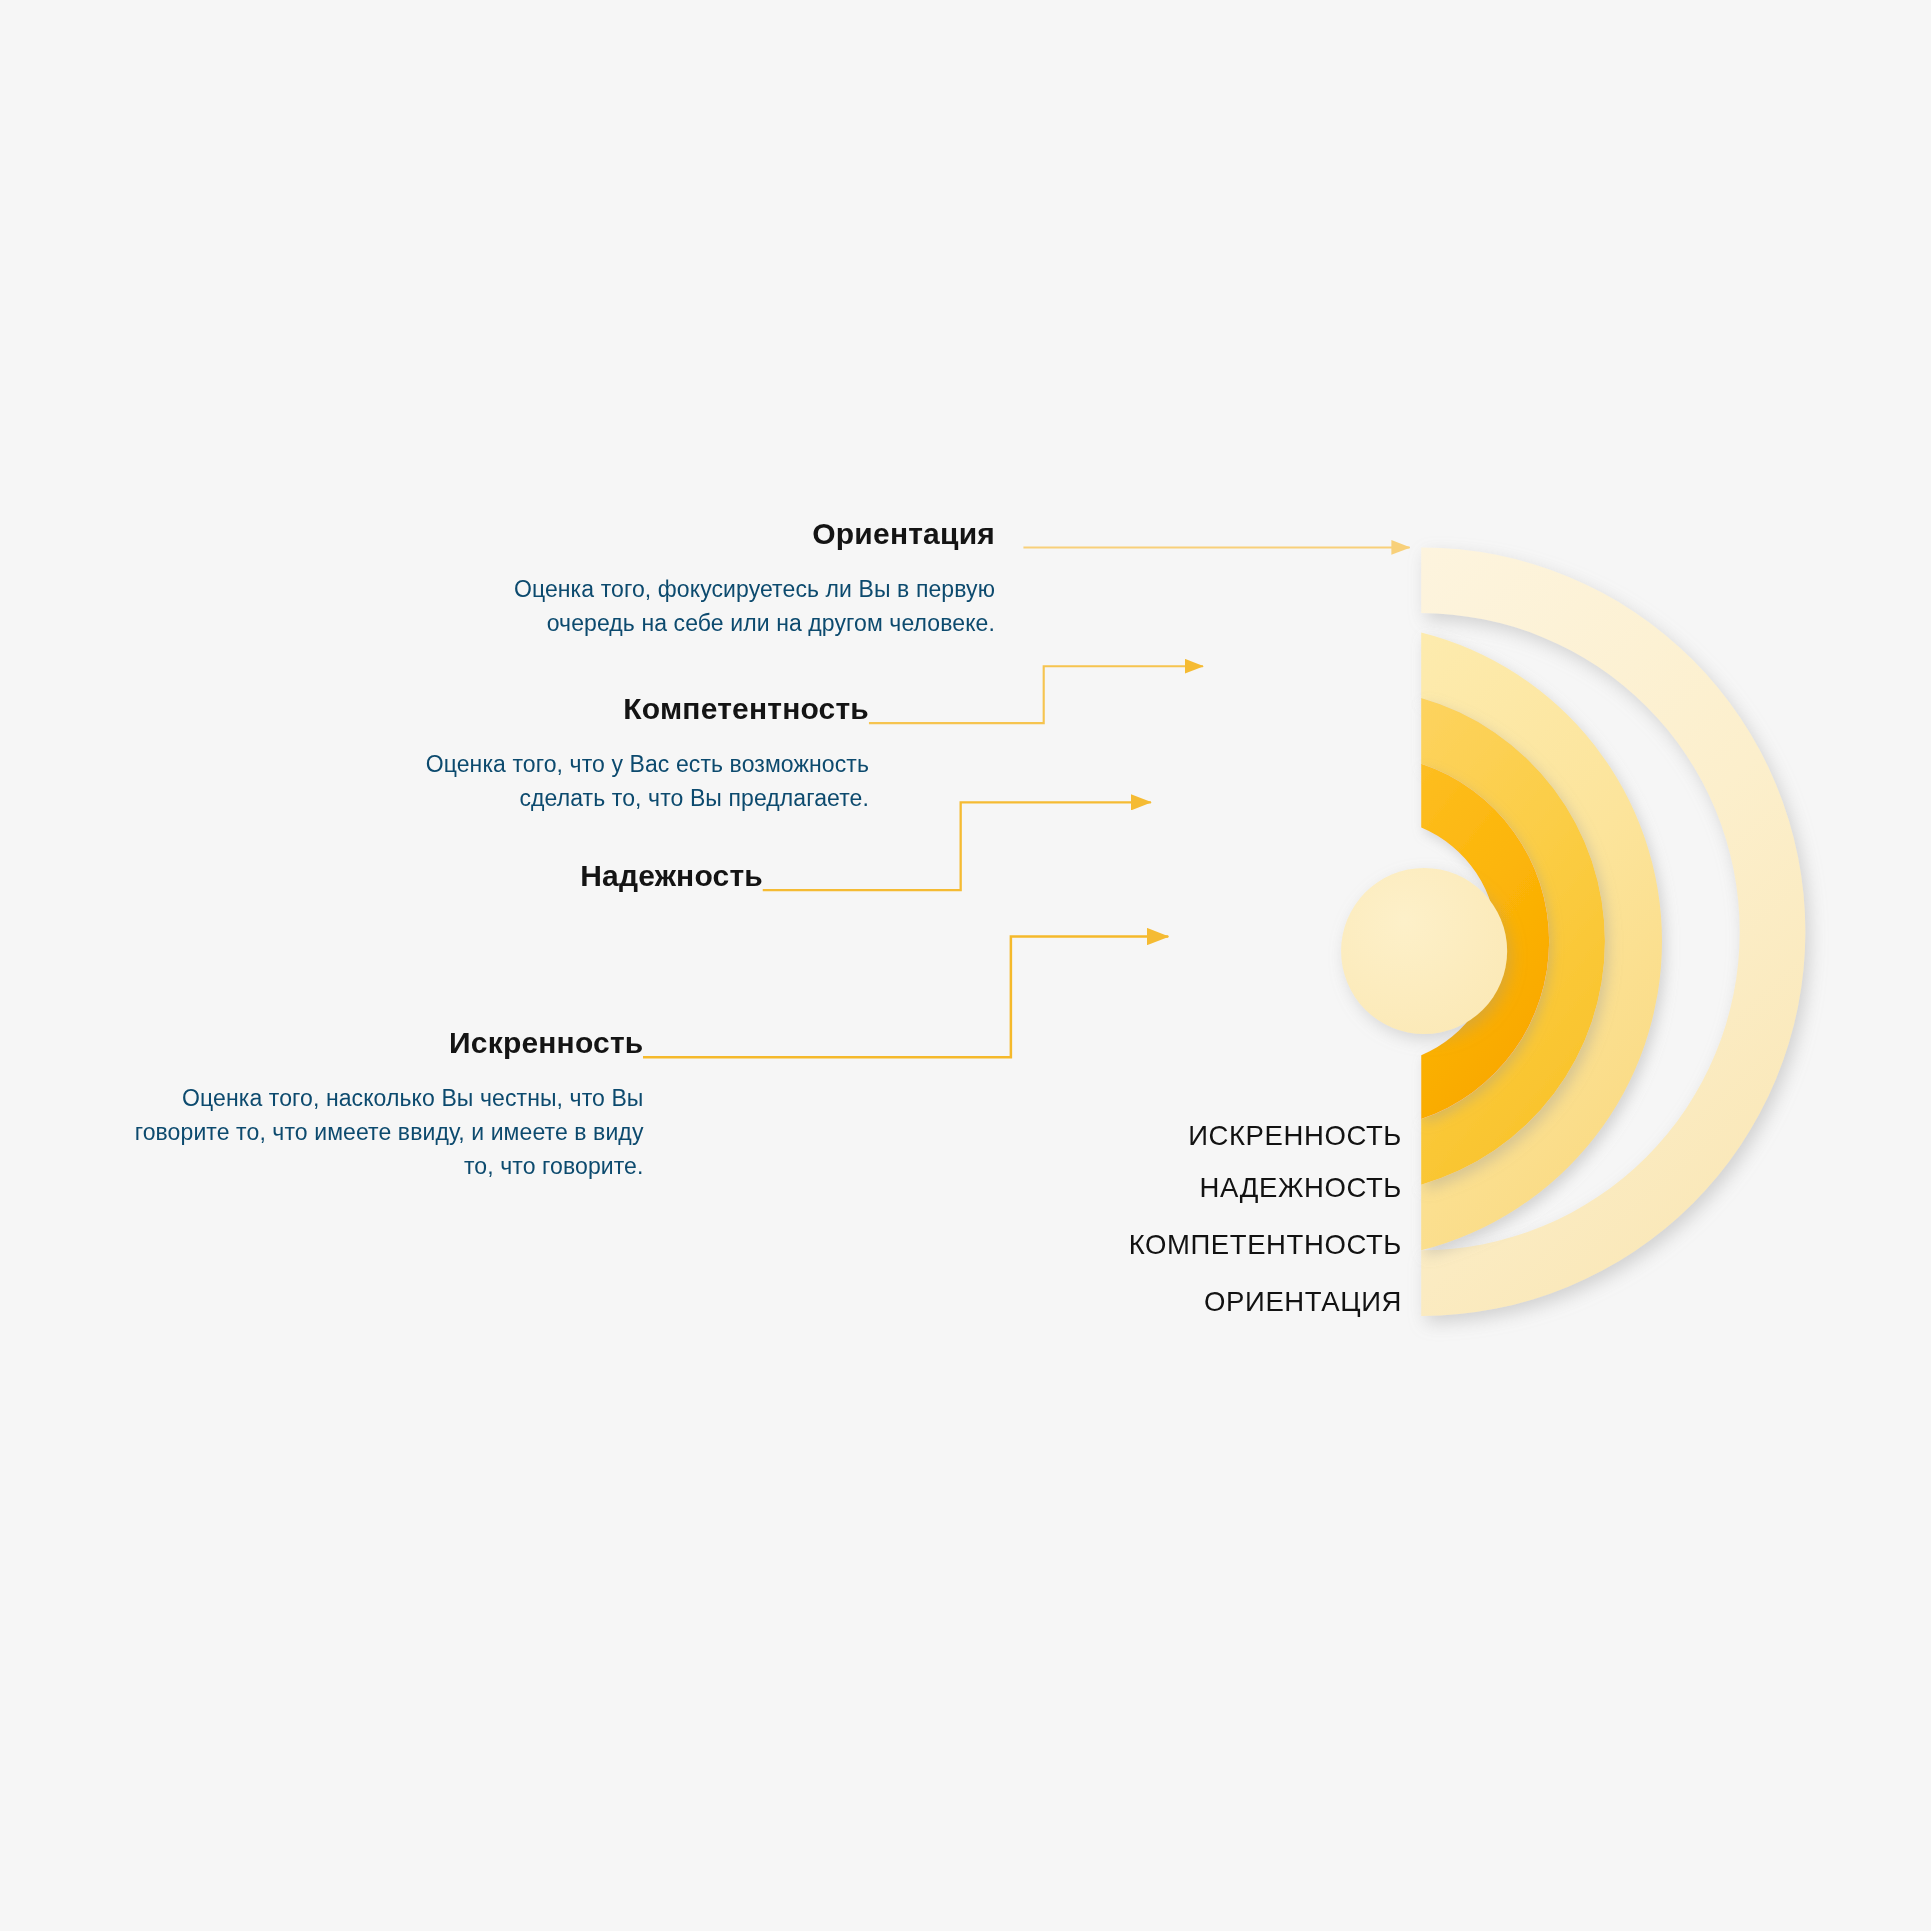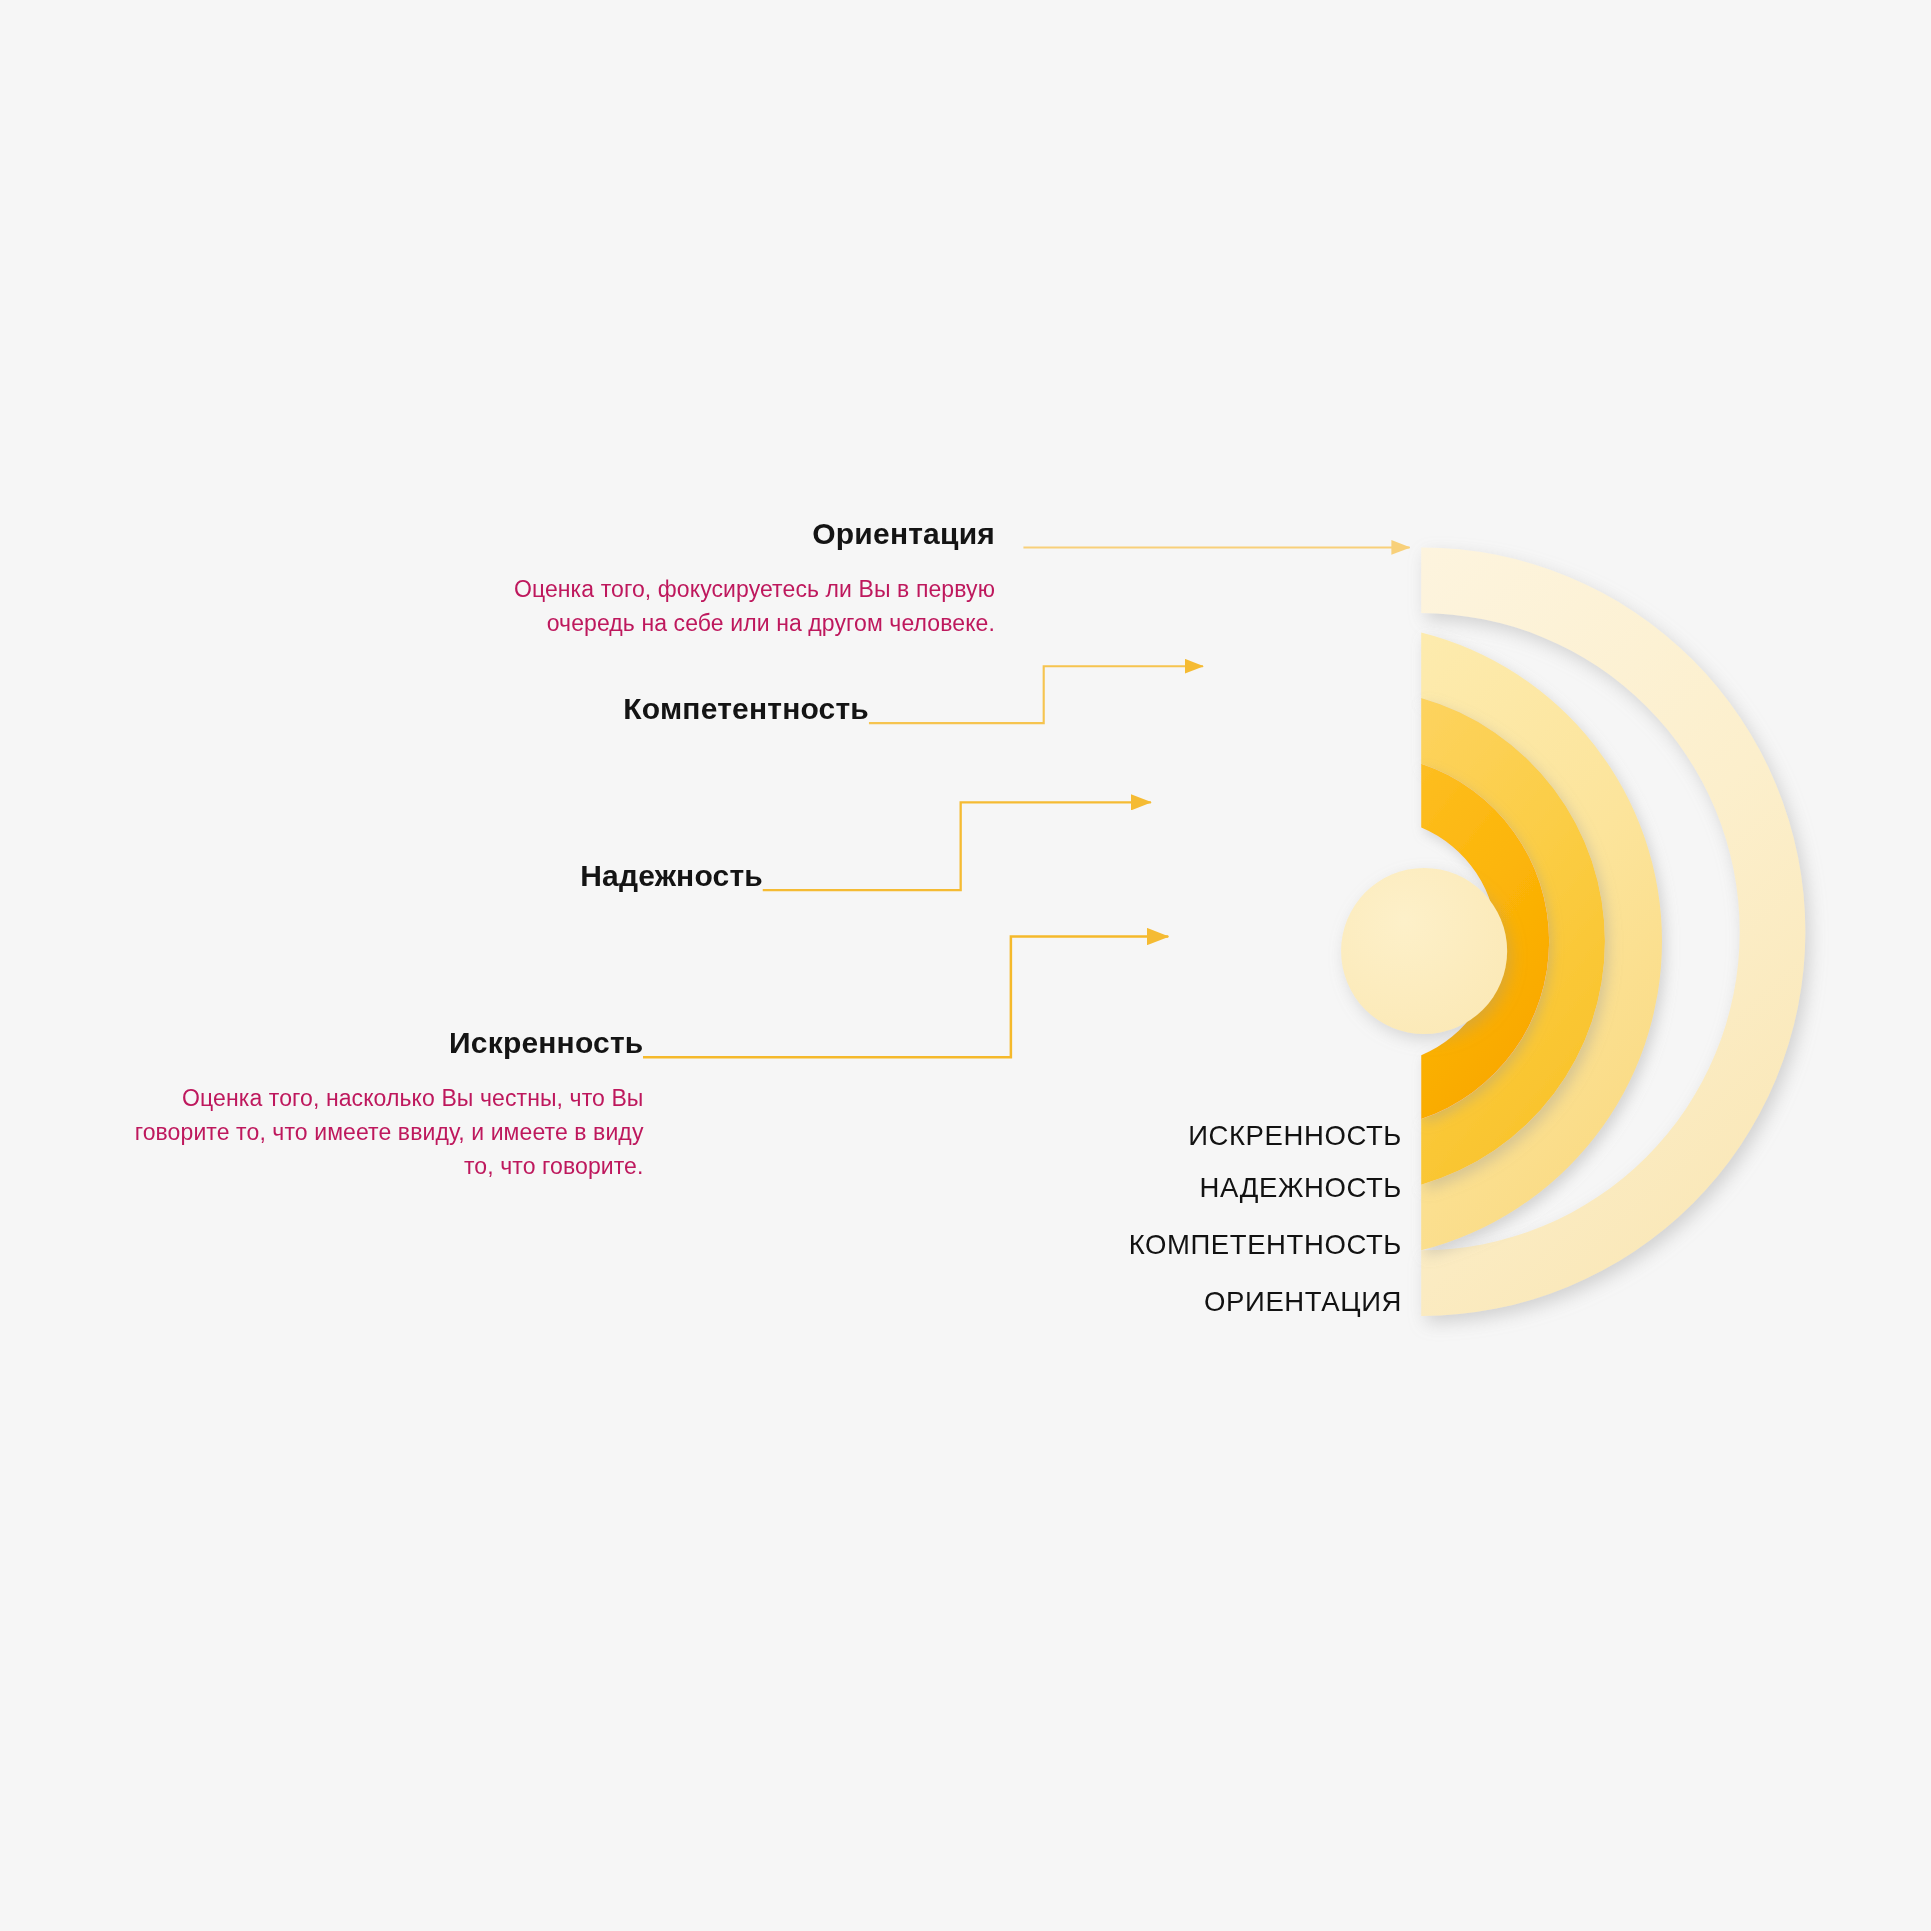--- a/index.html
+++ b/index.html
@@ -12,21 +12,21 @@
   }
   #stage{position:absolute;left:0;top:0;width:1931px;height:1931px;padding-left:24px;}
   svg.layer{position:absolute;left:0;top:0;width:1931px;height:1931px;}
 
   .txt-block{position:absolute;text-align:right;}
   .txt-title{
     font-size:30px;font-weight:bold;color:#141414;
     letter-spacing:0.2px;line-height:1.1;margin:0 0 23px 0;
   }
   .txt-desc{
-    font-size:23px;font-weight:400;color:#be185d;
+    font-size:23px;font-weight:400;color:#0c4a6e;
     line-height:1.47;margin:0;letter-spacing:0.1px;
   }
 
   .ring-label{
     position:absolute;text-align:right;
     font-size:27.5px;color:#121212;letter-spacing:0.6px;
     white-space:nowrap;line-height:1;
   }
 </style>
 </head>
@@ -122,20 +122,22 @@
   </svg>
 
   <div class="txt-block" style="left:290px; top:517px; width:705px;">
     <div class="txt-title">Ориентация</div>
     <div class="txt-desc" style="white-space:pre-line;">Оценка того, фокусируетесь ли Вы в первую
 очередь на себе или на другом человеке.</div>
   </div>
 
   <div class="txt-block" style="left:174px; top:692px; width:695px;">
     <div class="txt-title">Компетентность</div>
+    <div class="txt-desc" style="white-space:pre-line;">Оценка того, что у Вас есть возможность
+сделать то, что Вы предлагаете.</div>
   </div>
 
   <div class="txt-block" style="left:58px; top:859px; width:705px;">
     <div class="txt-title">Надежность</div>
   </div>
 
   <div class="txt-block" style="left:-13.5px; top:1026px; width:657px;">
     <div class="txt-title">Искренность</div>
     <div class="txt-desc" style="white-space:pre-line;">Оценка того, насколько Вы честны, что Вы
 говорите то, что имеете ввиду, и имеете в виду

